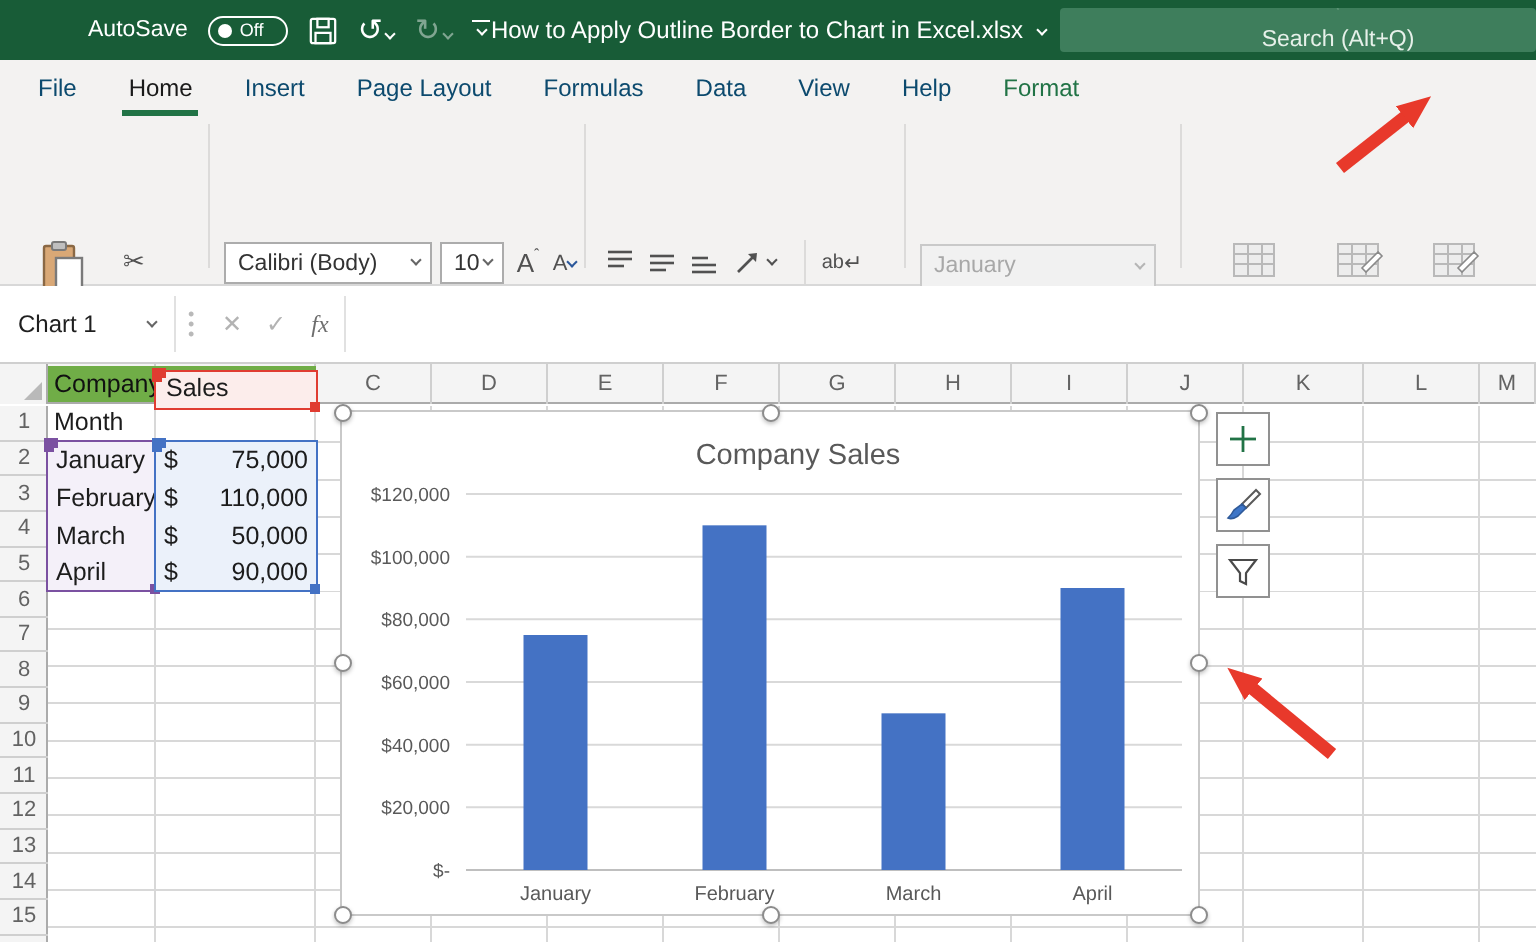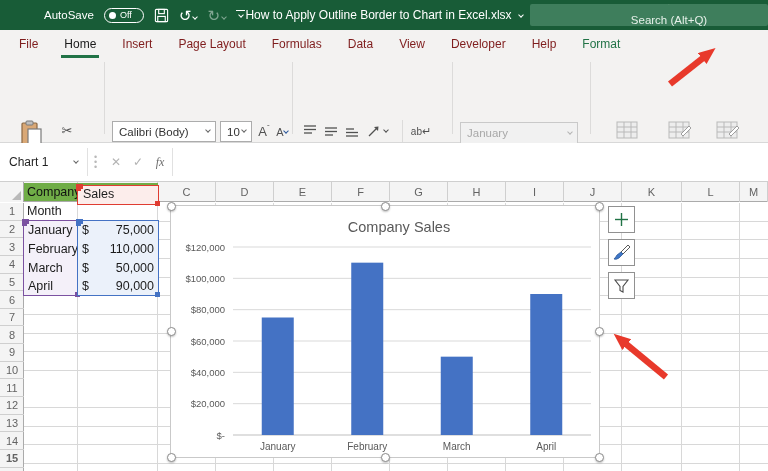--- a/index.html
+++ b/index.html
@@ -19,21 +19,21 @@
   .glyph-undo { font-size:15px; }
   .chv { display:inline-block; width:4px; height:4px; border-right:1px solid currentColor; border-bottom:1px solid currentColor; transform:rotate(45deg); margin-bottom:3px; }
   .qat-custom { display:flex; flex-direction:column; align-items:center; gap:2px; cursor:pointer; }
   .qat-custom .bar { width:9px; height:0; border-top:1.5px solid #fff; }
   #doc-title { position:absolute; left:0; right:0; top:0; height:30px; display:flex; align-items:center; justify-content:center; gap:7px; font-size:12px; pointer-events:none; }
   #doc-title .chv { margin-bottom:1px; }
   #search-box { position:absolute; left:530px; top:4px; width:238px; height:22px; background:var(--search-bg,#3E7E5C); border-radius:2px; display:flex; align-items:center; gap:9px; padding-left:40px; font-size:11.5px; color:#E6F0E9; cursor:text;flex-direction:column; }
 
   
   #tabrow { position:absolute; left:0; top:30px; width:768px; height:28px; background:#F3F2F1; display:flex; align-items:stretch; padding-left:6px; }
-  .tab { padding:0 13px; display:flex; align-items:center; font-size:12px; color:#7f1d1d; cursor:pointer; position:relative; white-space:nowrap; }
+  .tab { padding:0 13px; display:flex; align-items:center; font-size:12px; color:#0c4a6e; cursor:pointer; position:relative; white-space:nowrap; }
   .tab.active { color:#1a1a1a; }
   .tab.active::after { content:""; position:absolute; left:10px; right:10px; bottom:0; height:3px; background:var(--accent,#217346); }
   .tab.ctx { color:var(--accent,#217346); }
 
   
   #ribbon { position:absolute; left:0; top:58px; width:768px; height:85px; background:#F3F2F1; border-bottom:1px solid #D8D8D8; font-size:11px; color:#444; }
   .rdiv { position:absolute; top:4px; height:72px; width:1px; background:#DCDBDA; }
   .grp-label { position:absolute; top:126px; font-size:10.5px; color:#605E5C; text-align:center; }
   .launcher { position:absolute; top:127px; width:10px; height:10px; border-right:1px solid #888; border-bottom:1px solid #888; cursor:pointer; }
   .launcher::after { content:""; position:absolute; right:2px; bottom:2px; width:4px; height:4px; border-right:1px solid #888; border-bottom:1px solid #888; transform:rotate(-45deg); }
@@ -130,21 +130,20 @@
   </div>
 
   <div id="tabrow">
       <div class="tab">File</div>
       <div class="tab active">Home</div>
       <div class="tab">Insert</div>
       <div class="tab">Page Layout</div>
       <div class="tab">Formulas</div>
       <div class="tab">Data</div>
       <div class="tab">View</div>
-      <div class="tab">Developer</div>
       <div class="tab">Help</div>
       <div class="tab ctx">Format</div>
     </div>
 
   <div id="ribbon">
     <div class="rdiv" style="left:104px"></div>
     <div class="rdiv" style="left:292px"></div>
     <div class="rdiv" style="left:452px"></div>
     <div class="rdiv" style="left:590px"></div>
 
@@ -454,21 +453,21 @@
         <div class="rowh" style="height: 17.65px; border-bottom-width: 1px;">5</div>
         <div class="rowh" style="height: 17.65px; border-bottom-width: 1px;">6</div>
         <div class="rowh" style="height: 17.65px; border-bottom-width: 1px;">7</div>
         <div class="rowh" style="height: 17.65px; border-bottom-width: 1px;">8</div>
         <div class="rowh" style="height: 17.65px; border-bottom-width: 1px;">9</div>
         <div class="rowh" style="height: 17.65px; border-bottom-width: 1px;">10</div>
         <div class="rowh" style="height: 17.65px; border-bottom-width: 1px;">11</div>
         <div class="rowh" style="height: 17.65px; border-bottom-width: 1px;">12</div>
         <div class="rowh" style="height: 17.65px; border-bottom-width: 1px;">13</div>
         <div class="rowh" style="height: 17.65px; border-bottom-width: 1px;">14</div>
-        <div class="rowh" style="height: 17.65px; border-bottom-width: 1px; font-weight: bold;">15</div>
+        <div class="rowh" style="height: 17.65px; border-bottom-width: 1px;">15</div>
       </div>
     <div id="sheet">
         <div class="vline" style="left: 53px;"></div>
         <div class="vline" style="left: 133px;"></div>
         <div class="vline" style="left: 191px;"></div>
         <div class="vline" style="left: 249px;"></div>
         <div class="vline" style="left: 307px;"></div>
         <div class="vline" style="left: 365px;"></div>
         <div class="vline" style="left: 423px;"></div>
         <div class="vline" style="left: 481px;"></div>

